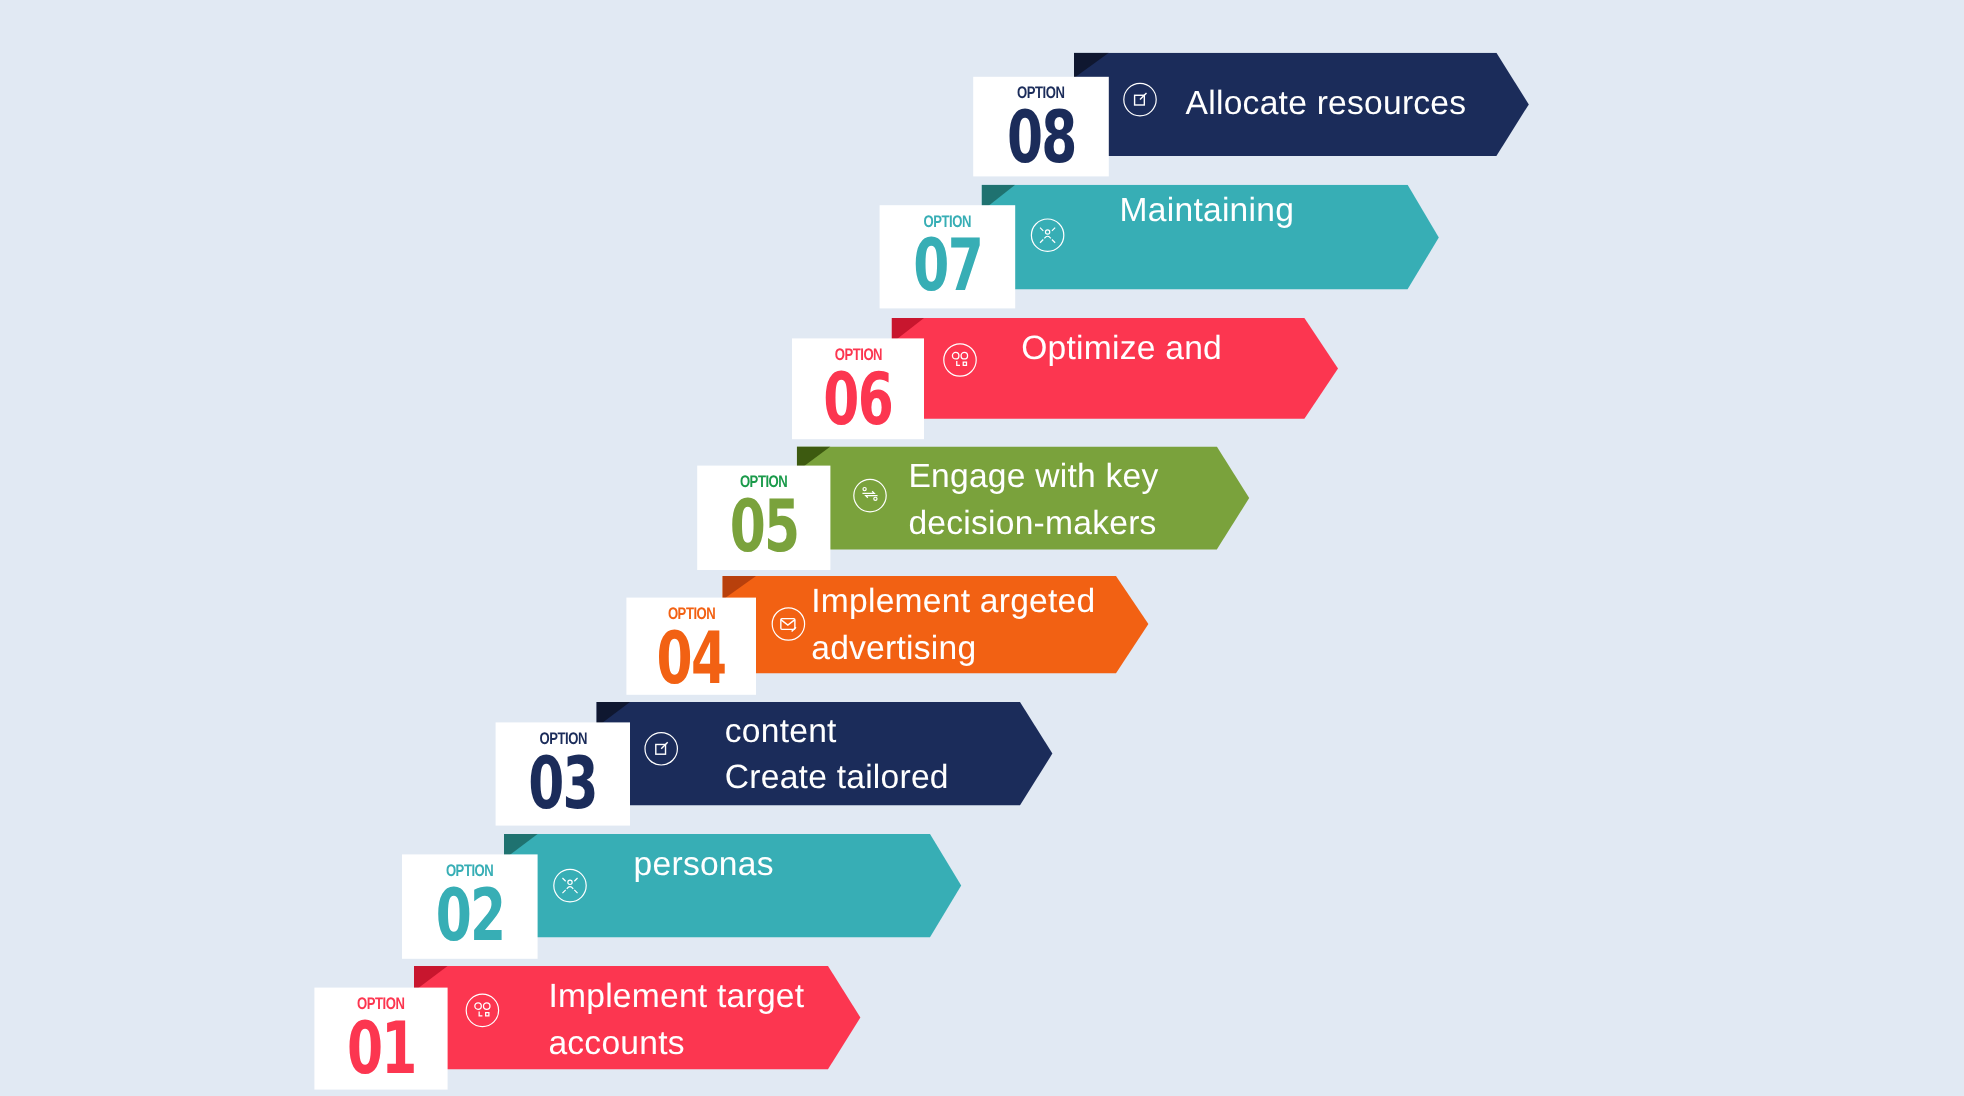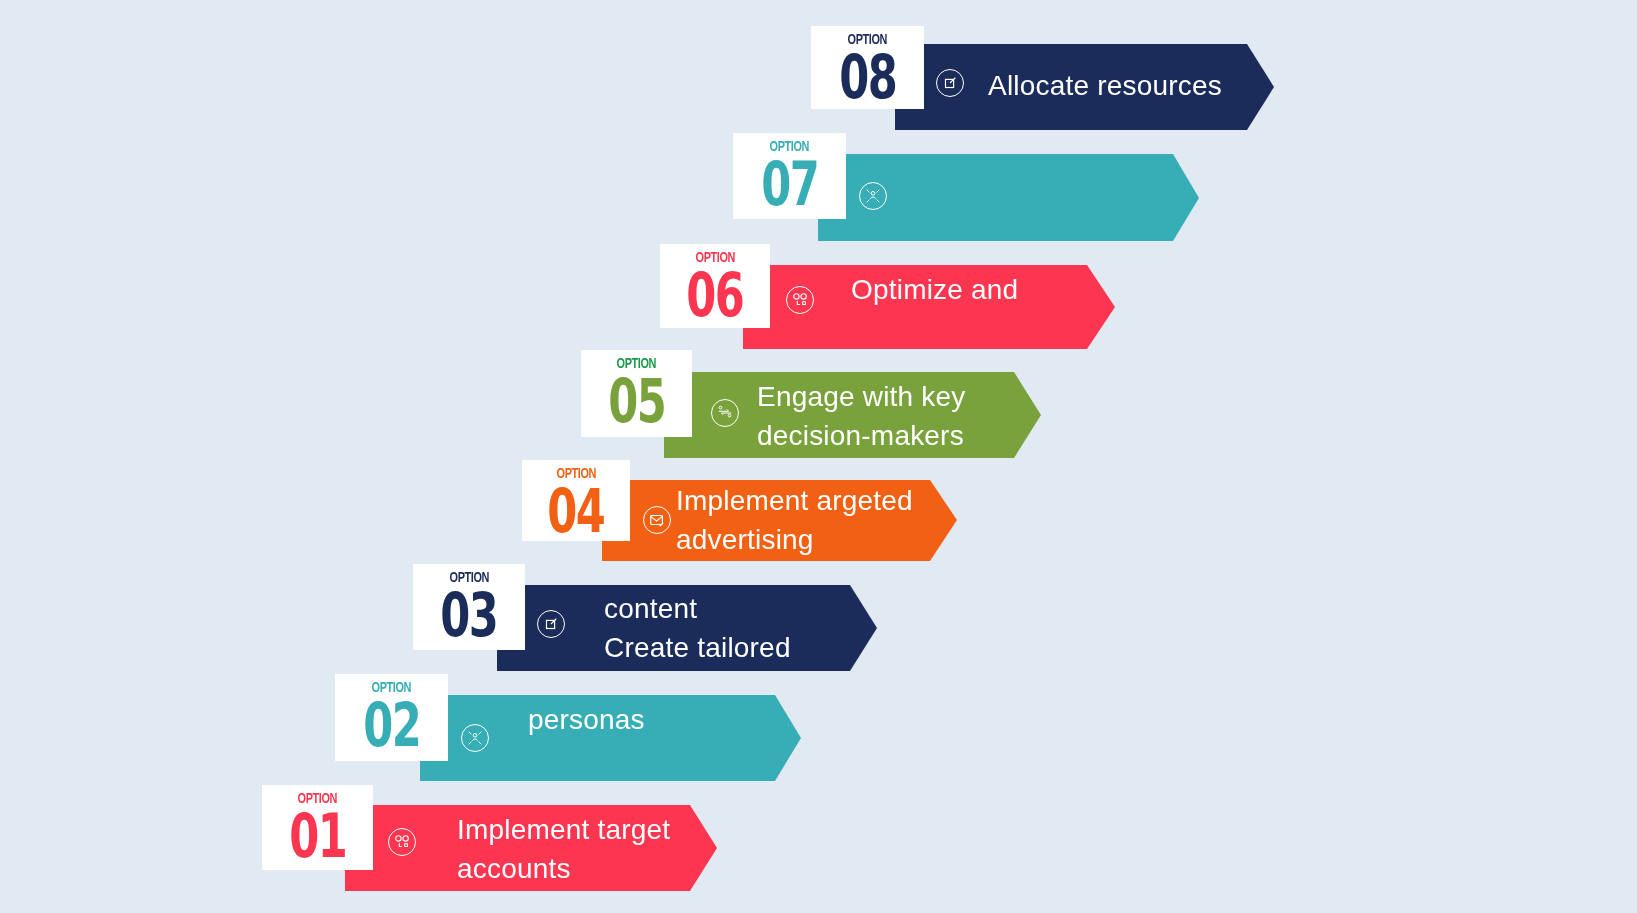--- a/index.html
+++ b/index.html
@@ -11,20 +11,21 @@
   }
   .step { position: absolute; left: 0; top: 0; }
   .banner {
     position: absolute;
   }
   .numbox {
     position: absolute;
     background: #ffffff;
     display: flex; flex-direction: column; align-items: center; justify-content: flex-start;
     box-sizing: border-box;
+    margin-top: 38px;
   }
   .opt-label {
     font-family: "Liberation Sans Narrow", "Liberation Sans", sans-serif;
     font-size: 14px; font-weight: bold; letter-spacing: -0.5px;
     margin-top: 6px; line-height: 14px;
     transform: scaleX(0.78);
   }
   .opt-num {
     font-family: "DejaVu Sans", sans-serif;
     font-size: 60px; font-weight: bold; line-height: 58px;
@@ -191,20 +192,21 @@
     <div class="opt-num" style="color:#37aeb5">07</div>
   </div>
   <div class="icon" style="left:859px;top:182px;">
     <svg viewBox="0 0 20 20" fill="none" stroke="#fff" stroke-width="1.1">
         <circle cx="10" cy="7" r="2"></circle>
         <path d="M7 13 q3 -4 6 0"></path>
         <path d="M3 3 l3 3 M17 3 l-3 3 M3 17 l3 -3 M17 17 l-3 -3"></path>
       </svg>
   </div>
   <div class="label" style="left:933px;top:155px;">
+    <div>Maintaining</div>
   </div>
 </div>
 
 <div class="step">
   <svg class="banner" style="left:895px;top:44px" width="382" height="87">
     <polygon points="0,0 352,0 379,43 352,86 0,86" fill="#1b2c5a"></polygon>
     <polygon points="0,0 29,0 0,21" fill="#0f1730"></polygon>
   </svg>
   <div class="numbox" style="left:811px;top:26px;width:113px;height:83px;">
     <div class="opt-label" style="color:#1b2c5a">OPTION</div>

